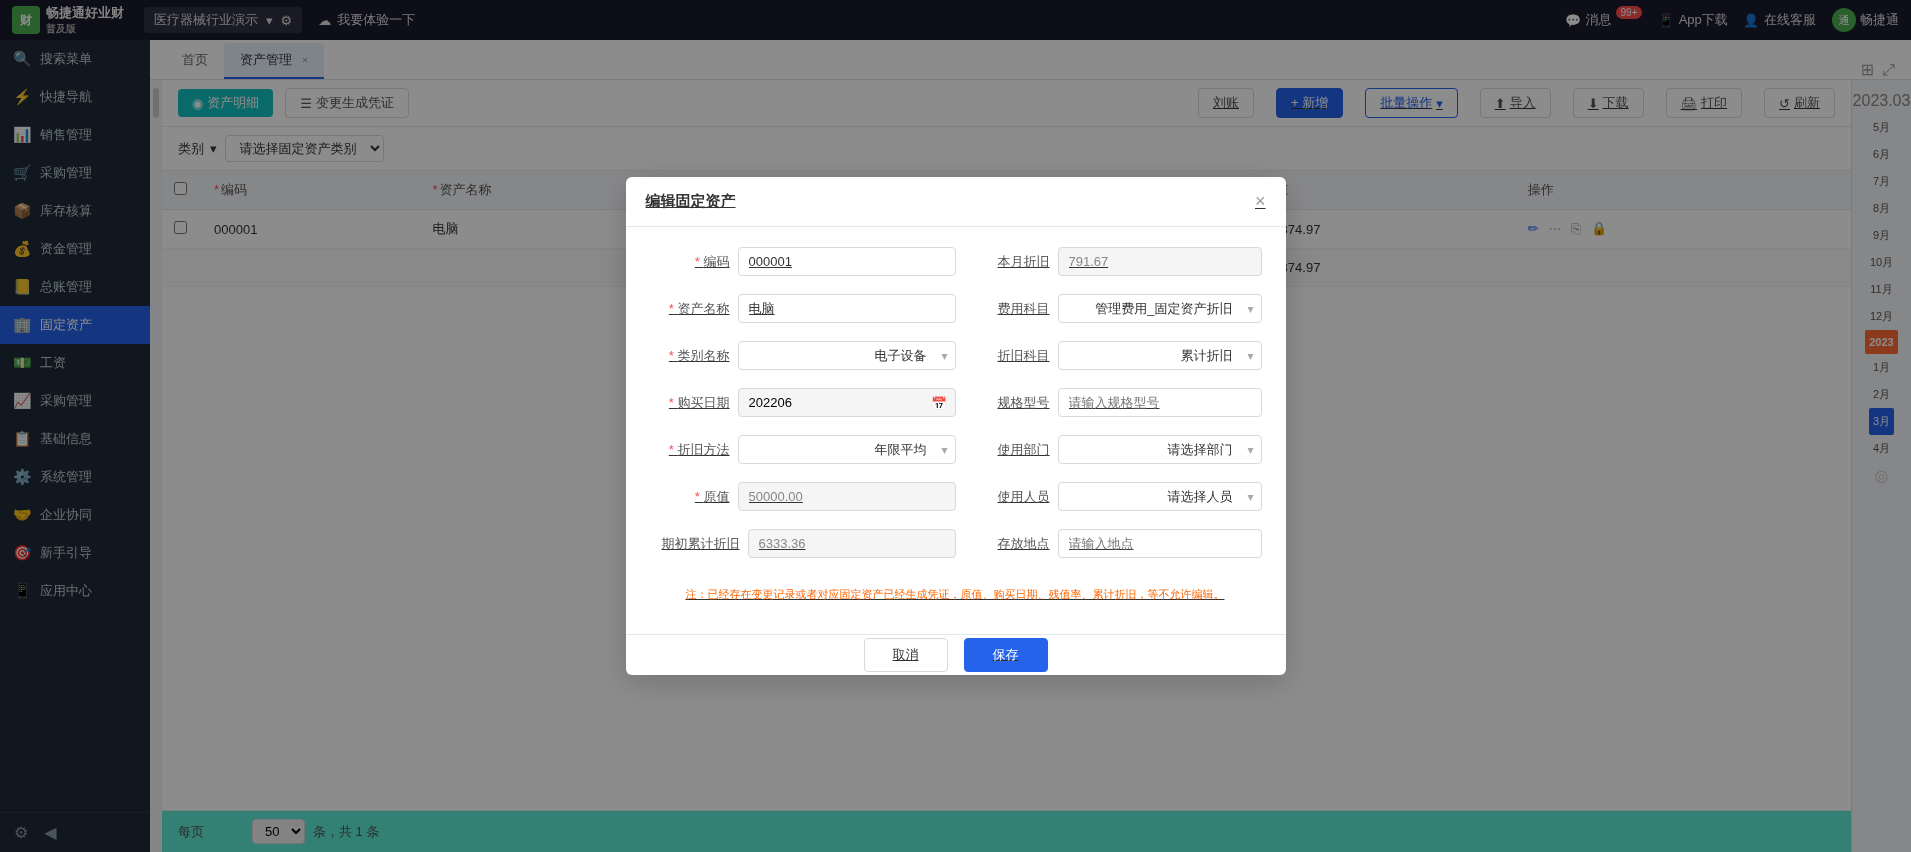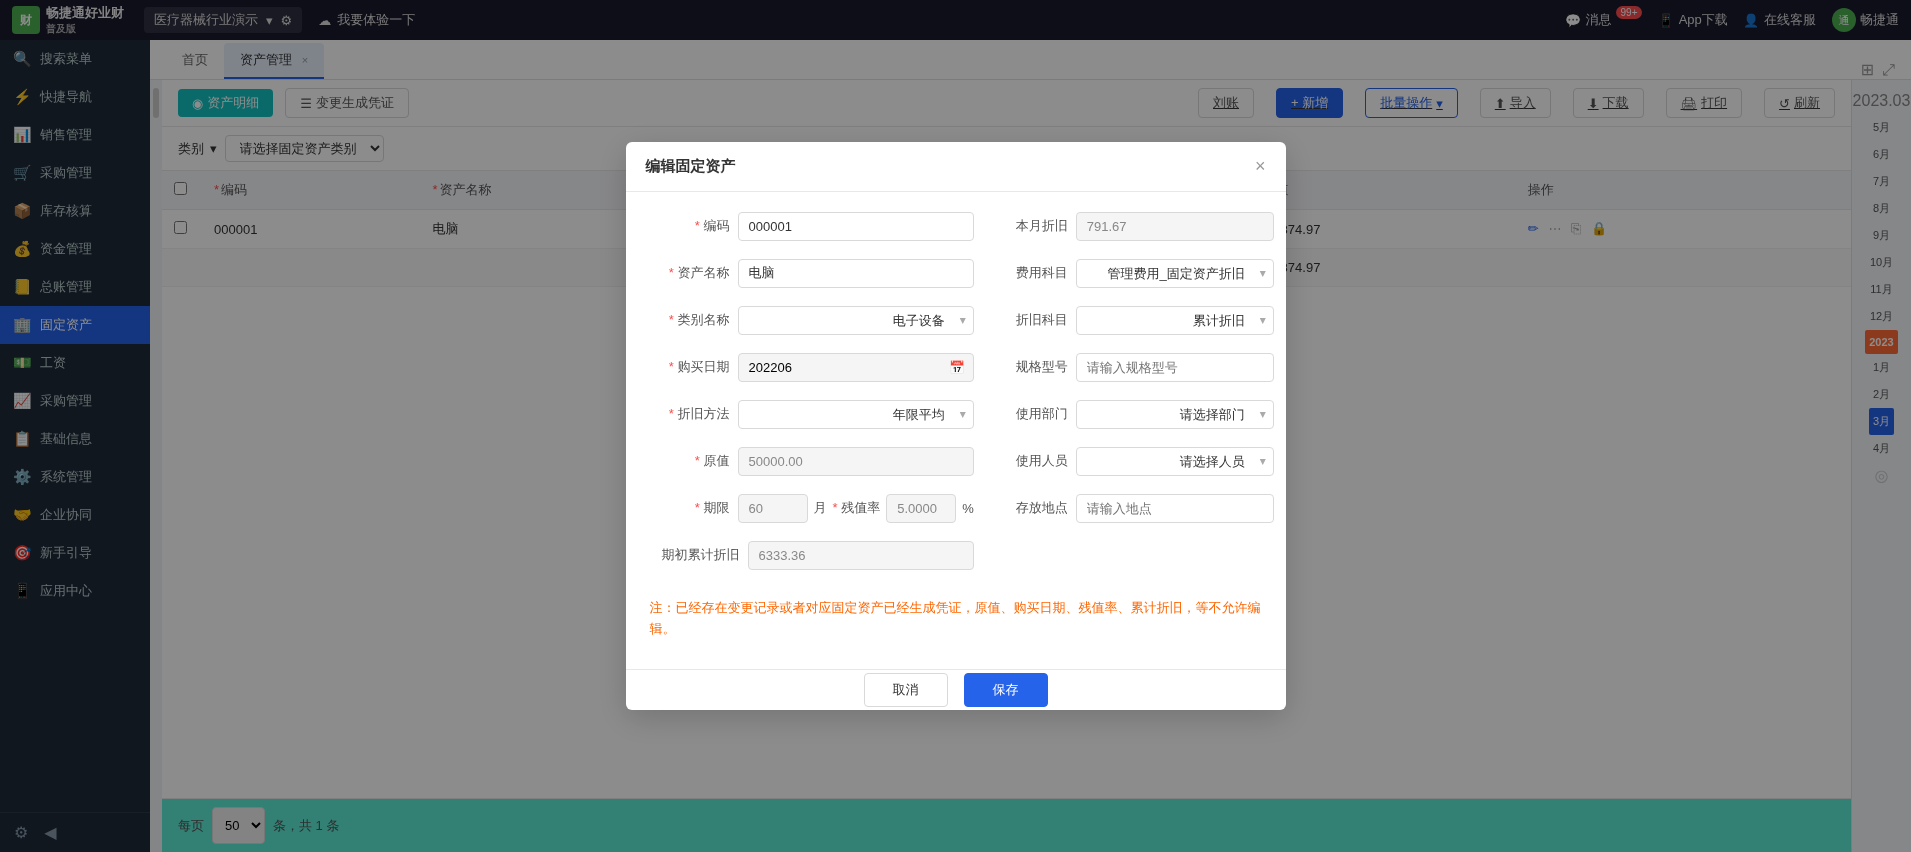--- a/index.html
+++ b/index.html
@@ -51,50 +51,50 @@
     
     
     .table-container { background: #fff; flex: 1; overflow: auto; }
     .data-table { width: 100%; border-collapse: collapse; font-size: 13px; }
     .data-table th { background: #f5f6fa; padding: 10px 12px; text-align: left; font-weight: 500; color: #555; border-bottom: 1px solid #e8e8e8; white-space: nowrap; }
     .data-table td { padding: 10px 12px; border-bottom: 1px solid #f0f0f0; color: #333; }
     .required-star { color: #ff4d4f; margin-right: 2px; }
     
     
     .pagination { background: #5eead4; padding: 8px 16px; display: flex; align-items: center; gap: 8px; border-top: 1px solid #e8e8e8; font-size: 13px; color: #555; }
-    .page-select { padding: 9px 8px; border: 1px solid #d9d9d9; border-radius: 4px; font-size: 13px; }
+    .page-select { padding: 3px 8px; border: 1px solid #d9d9d9; border-radius: 4px; font-size: 13px; margin-left: 40px; }
     
     
     .right-panel { width: 60px; background: #f5f6fa; border-left: 1px solid #e0e0e0; display: flex; flex-direction: column; align-items: center; padding-top: 8px; font-size: 11px; color: #555; }
     .mini-cal-item { padding: 6px 4px; text-align: center; cursor: pointer; color: #555; font-size: 11px; }
     .mini-cal-item.highlight { background: #ff6b35; color: white; border-radius: 2px; font-weight: bold; }
     .mini-cal-item.blue-highlight { background: #2563eb; color: white; border-radius: 2px; }
     .mini-cal-header { font-size: 16px; color: #888; padding: 4px; text-align: center; }
     
     
     .modal-overlay { position: fixed; top: 0; left: 0; right: 0; bottom: 0; background: rgba(0,0,0,0.45); z-index: 1000; display: flex; align-items: center; justify-content: center; }
-    .modal { background: #fff; border-radius: 6px; width: 660px; max-height: 90vh; overflow: auto; box-shadow: 0 8px 32px rgba(0,0,0,0.18); }
+    .modal { background: #fff; border-radius: 6px; width: 660px; max-height: 90vh; overflow: auto; box-shadow: 0 8px 32px rgba(0,0,0,0.18); text-decoration: underline; }
     .modal-header { padding: 14px 20px; border-bottom: 1px solid #e8e8e8; display: flex; align-items: center; justify-content: space-between; }
     .modal-title { font-size: 15px; font-weight: 600; color: #333; }
     .modal-close { cursor: pointer; color: #999; font-size: 18px; }
     .modal-body { padding: 20px 24px; }
     .form-grid { display: grid; grid-template-columns: 1fr 1fr; gap: 0; }
     .form-row { display: flex; align-items: center; margin-bottom: 18px; gap: 8px; }
     .form-label { width: 80px; font-size: 13px; color: #555; text-align: right; flex-shrink: 0; }
     .form-control { flex: 1; padding: 6px 10px; border: 1px solid #d9d9d9; border-radius: 4px; font-size: 13px; color: #333; background: #fff; outline: none; }
     .form-control.readonly { background: #f5f5f5; color: #888; }
     .form-control-with-icon { position: relative; flex: 1; }
     .form-control-with-icon input { width: 100%; padding: 6px 30px 6px 10px; border: 1px solid #d9d9d9; border-radius: 4px; font-size: 13px; }
     .form-control-with-icon .icon { position: absolute; right: 8px; top: 50%; transform: translateY(-50%); color: #aaa; cursor: pointer; }
     .form-select-wrapper { flex: 1; position: relative; }
     .form-select-wrapper select { width: 100%; padding: 6px 28px 6px 10px; border: 1px solid #d9d9d9; border-radius: 4px; font-size: 13px; background: #fff; appearance: none; text-align: right; -webkit-appearance: none; }
     .form-select-wrapper .chevron { position: absolute; right: 8px; top: 50%; transform: translateY(-50%); pointer-events: none; color: #aaa; font-size: 12px; }
     .inline-group { display: flex; align-items: center; gap: 6px; flex: 1; }
     .inline-label { font-size: 13px; color: #555; white-space: nowrap; }
-    .form-note { color: #ff6600; font-size: 13px; padding: 10px 0; line-height: 1.6; }
+    .form-note { color: #ff6600; font-size: 11px; padding: 10px 0; line-height: 1.6; margin-left: 36px; }
     .modal-footer { padding: 3px 24px; border-top: 1px solid #e8e8e8; display: flex; justify-content: center; gap: 16px; }
     .btn-cancel { padding: 7px 28px; border: 1px solid #d9d9d9; border-radius: 4px; background: #fff; color: #333; cursor: pointer; font-size: 13px; }
     .btn-save { padding: 7px 28px; border: 1px solid #2563eb; border-radius: 4px; background: #2563eb; color: #fff; cursor: pointer; font-size: 13px; }
     
     .content-main { display: flex; flex: 1; overflow: hidden; }
     .content-left { flex: 1; display: flex; flex-direction: column; overflow: hidden; }
     
     
     .scroll-track { width: 12px; background: #f0f2f5; display: flex; flex-direction: column; align-items: center; padding: 4px 0; }
     .scroll-thumb { width: 6px; height: 30px; background: #ccc; border-radius: 3px; margin-top: 4px; }
@@ -423,36 +423,20 @@
           </div>
 
           <div class="form-row">
             <label class="form-label">
               <span style="color:#ff4d4f;">*</span>
               <span>原值</span>
             </label>
             <input class="form-control readonly" type="text" value="50000.00" style="">
           </div>
 
-          <div class="form-row">
-            <label class="form-label">
-              <span style="color:#ff4d4f;">*</span>
-              <span>期限</span>
-            </label>
-            <div class="inline-group">
-              <input class="form-control readonly" type="text" style="width: 70px;" value="60">
-              <span class="inline-label">月</span>
-              <span class="inline-label">
-                <span style="color:#ff4d4f;">*</span>
-                <span>残值率</span>
-              </span>
-              <input class="form-control readonly" type="text" style="width: 70px;" value="5.0000">
-              <span class="inline-label">%</span>
-            </div>
-          </div>
 
           <div class="form-row">
             <label class="form-label" style="width:90px;">
               <span>期初累计折旧</span>
             </label>
             <input class="form-control readonly" type="text" value="6333.36" style="">
           </div>
         </div>
 
         <div style="padding-left: 24px;">

